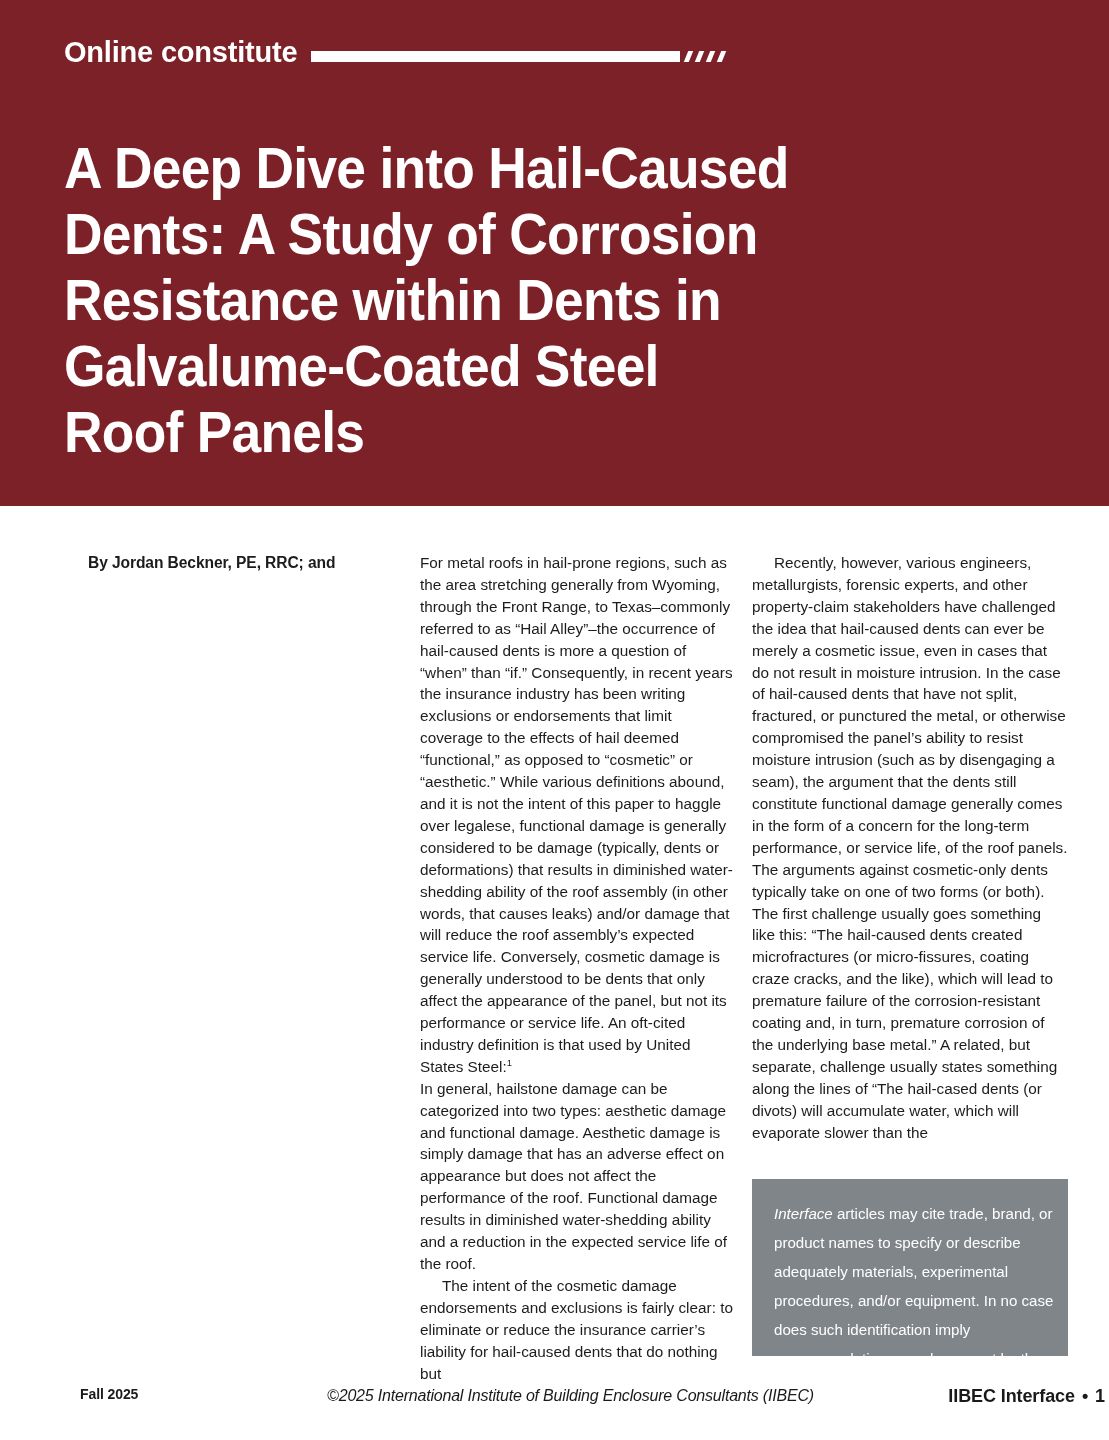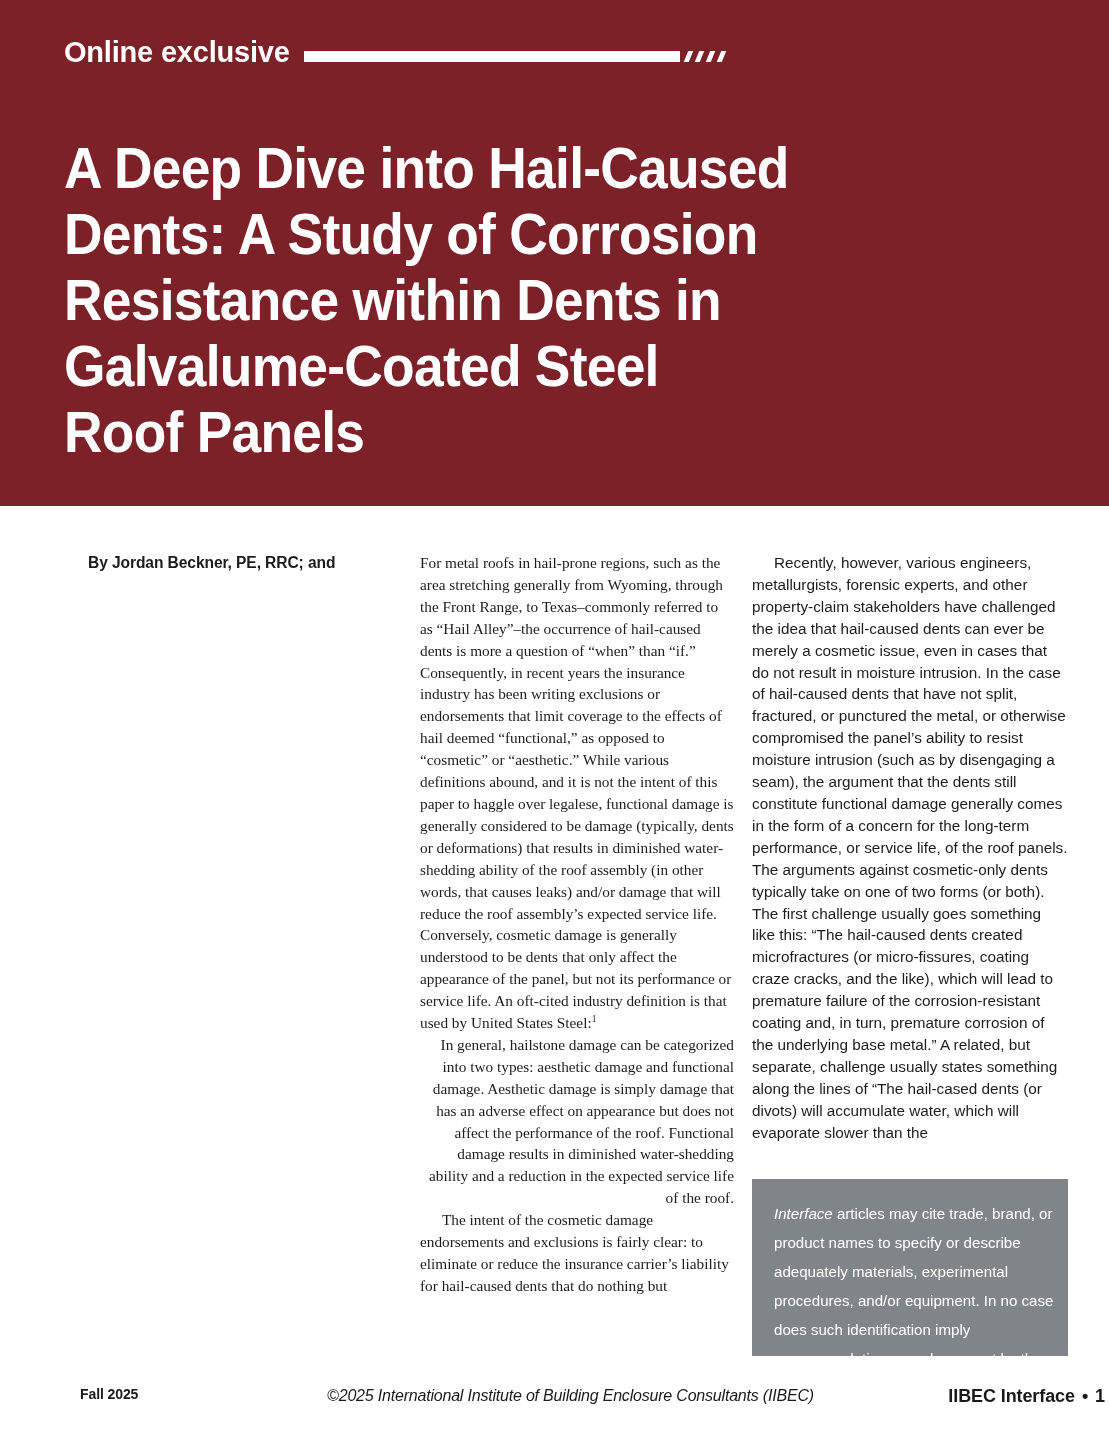--- a/index.html
+++ b/index.html
@@ -105,26 +105,25 @@
   .col p.indent { text-indent: 22px; }
 
   .byline {
     left: 64px;
     width: 300px;
     font-weight: bold;
     font-size: 15.6px;
     line-height: 22px;
     letter-spacing: -0.1px;
   }
-  .col-mid { left: 396px; width: 314px; font-family: Liberation Serif, serif; }
+  .col-mid { left: 396px; width: 314px; }
   .col-right { left: 728px; width: 316px; }
 
   .blockquote {
     margin-left: 26px;
-    text-align: right;
   }
   sup {
     font-size: 9.5px;
     vertical-align: super;
     line-height: 0;
   }
 
   
   .note-box {
     position: absolute;
@@ -179,21 +178,21 @@
     letter-spacing: -0.1px;
   }
   .footer-right .bullet { margin: 0 7px; }
 </style>
 </head>
 <body>
 
 <div class="banner">
 
   <div class="kicker-row">
-    <span class="kicker">Online exclusive</span>
+    <span class="kicker">Online constitute</span>
     <span class="kicker-rule">
       <span class="bar"></span>
       <span class="dash d1"></span>
       <span class="dash d2"></span>
       <span class="dash d3"></span>
       <span class="dash d4"></span>
     </span>
   </div>
 
   <h1 class="headline">

